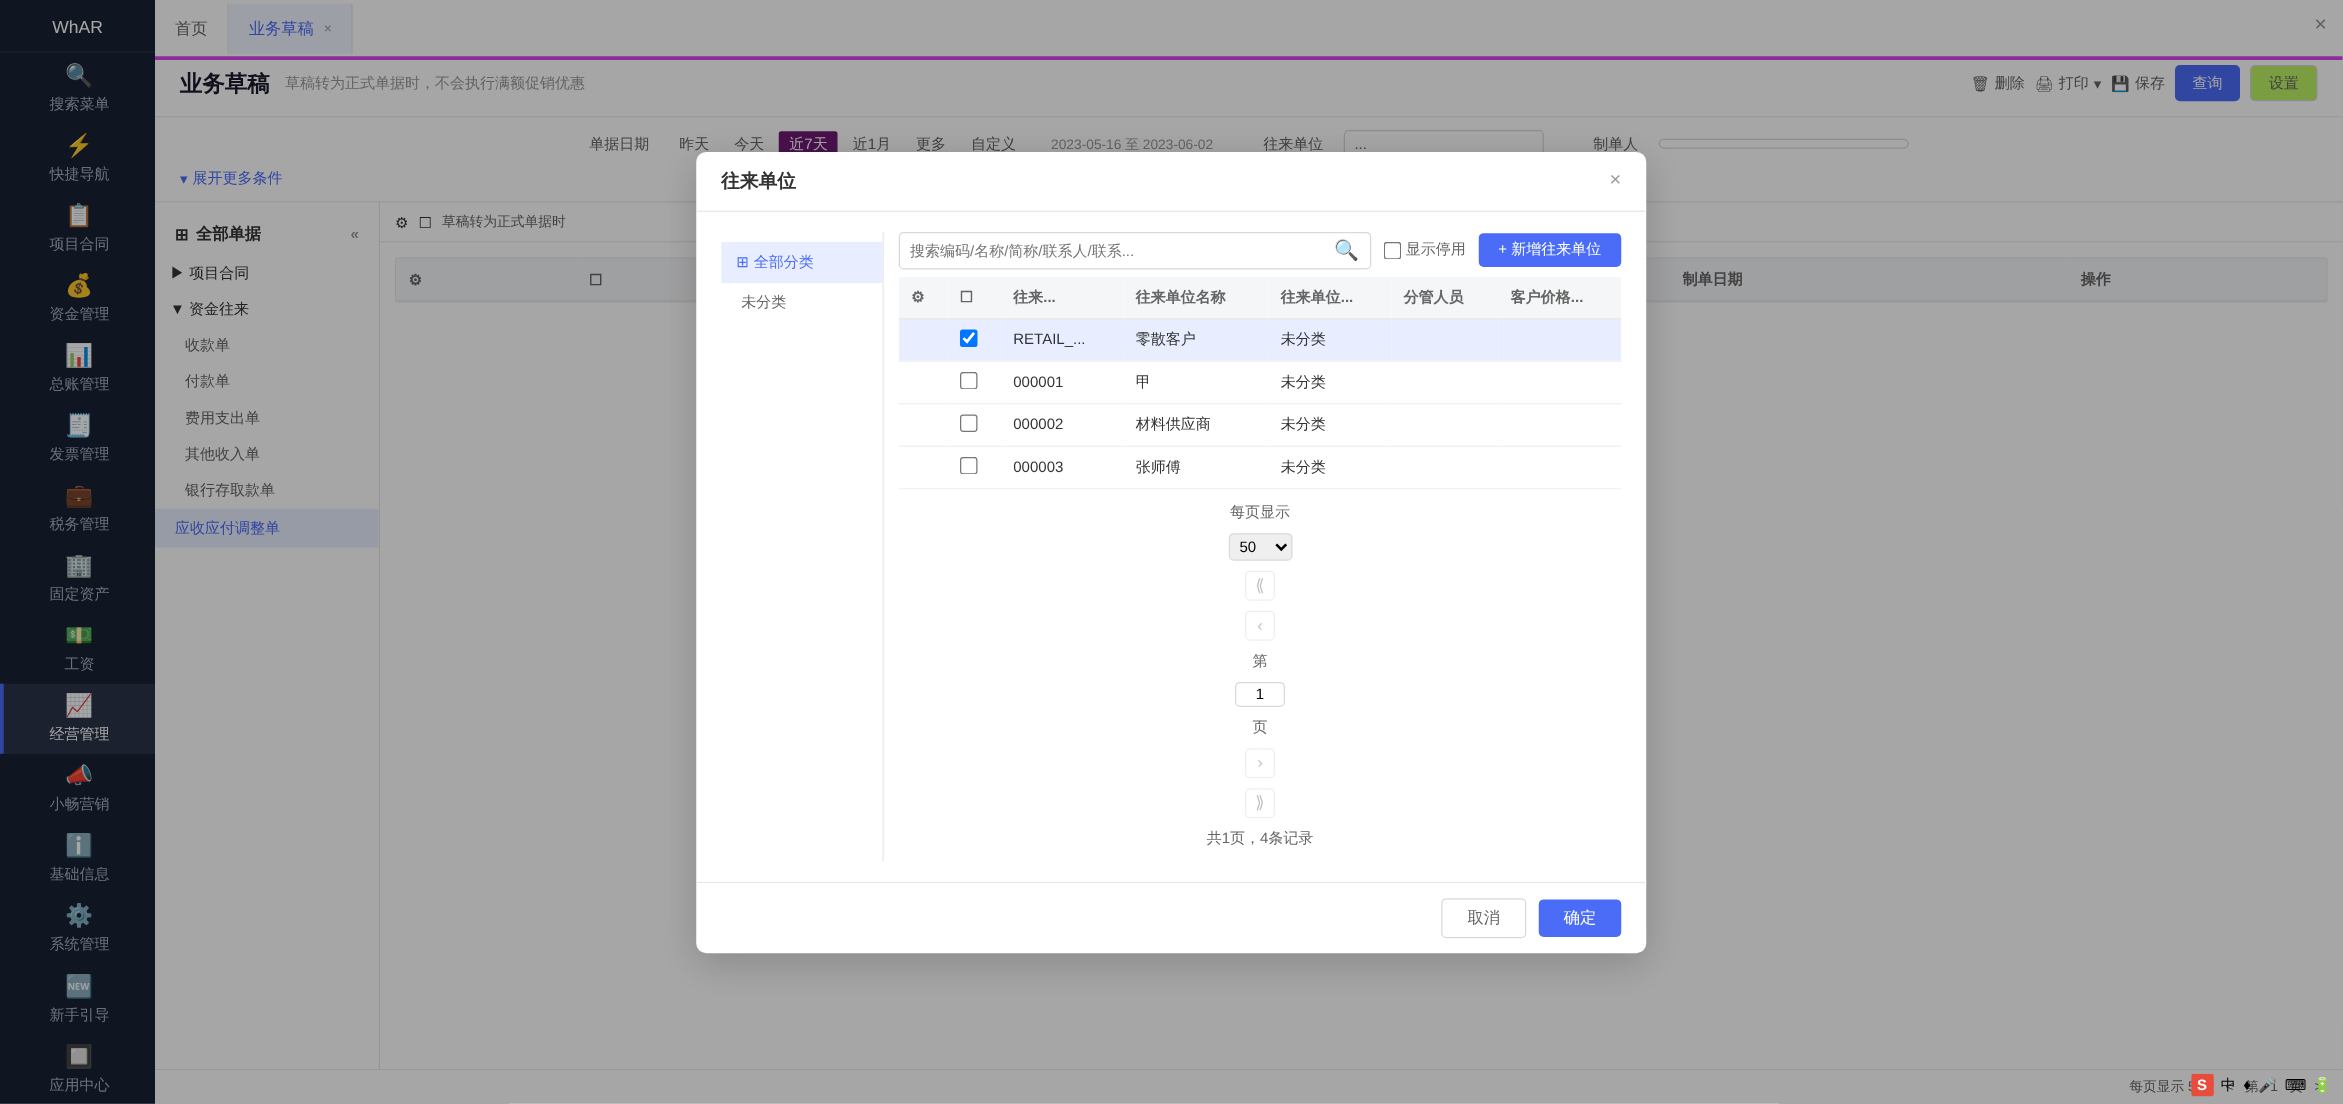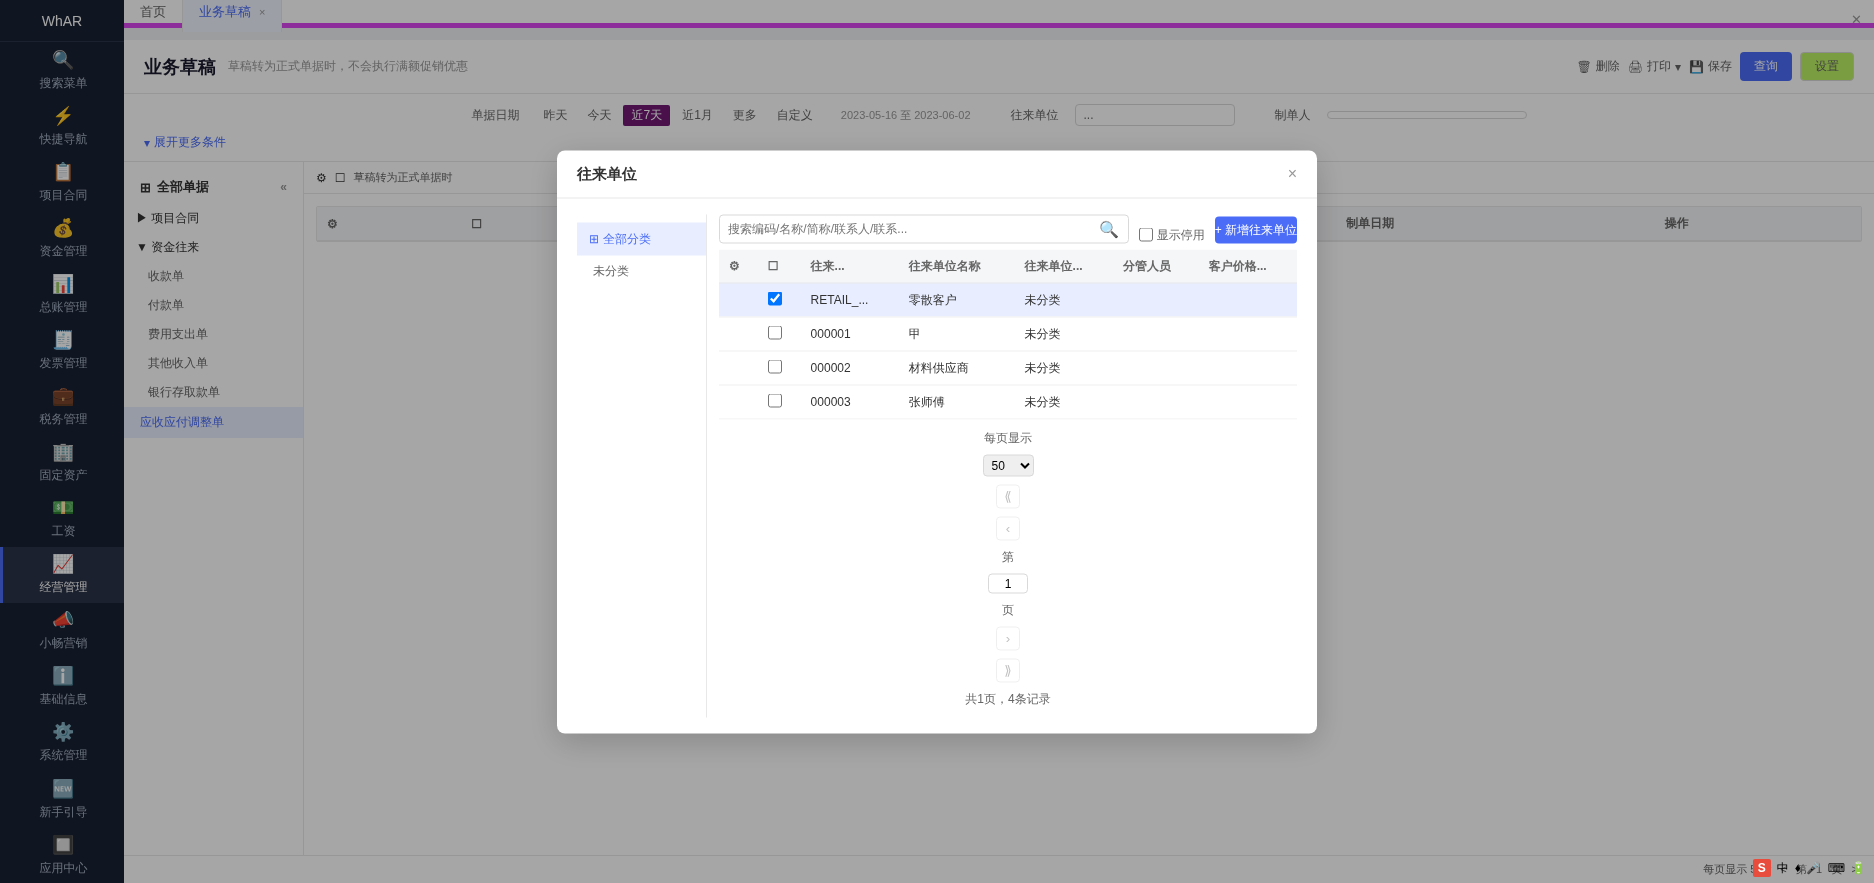--- a/index.html
+++ b/index.html
@@ -17,22 +17,22 @@
     .sidebar-item {
       display: flex; flex-direction: column; align-items: center; justify-content: center;
       height: 64px; color: #a0aec0; cursor: pointer; font-size: 12px; gap: 4px;
       border-left: 3px solid transparent;
     }
     .sidebar-item.active { color: #fff; background: #2a3347; border-left: 3px solid #4a6cf7; }
     .sidebar-item .icon { font-size: 18px; }
 
     
     .topbar {
-      position: fixed; left: 124px; top: 0; right: 0; height: 28px;
-      background: #fff; display: flex; align-items: center; border-bottom: 5px solid #d946ef;
+      position: fixed; left: 124px; top: 0; right: 0; height: 48px;
+      background: #fff; display: flex; align-items: center; border-bottom: 3px solid #d946ef;
       z-index: 9;
     }
     .tab {
       height: 40px; padding: 0 16px; display: flex; align-items: center;
       font-size: 13px; color: #666; cursor: pointer; border-right: 1px solid #e8e8e8;
     }
     .tab.active { color: #4a6cf7; background: #f0f4ff; }
     .tab .close { margin-left: 8px; color: #999; font-size: 11px; }
 
     
@@ -139,33 +139,33 @@
     .dialog-left-item {
       padding: 8px 12px; font-size: 12px; color: #4a6cf7; cursor: pointer;
       display: flex; align-items: center; gap: 4px;
     }
     .dialog-left-item.active { background: #e8eeff; }
     .dialog-left-sub { padding: 7px 16px; font-size: 12px; color: #666; cursor: pointer; }
     .dialog-right-panel { flex: 1; padding: 0 0 0 12px; }
 
     
     .search-bar {
-      display: flex; align-items: flex-end; gap: 10px; margin-bottom: 6px;
+      display: flex; align-items: center; gap: 10px; margin-bottom: 6px;
     }
     .search-input-wrap {
       display: flex; align-items: center; border: 1px solid #d9d9d9; border-radius: 4px;
       padding: 4px 8px; flex: 1; background: #fff;
     }
     .search-input-wrap input {
       border: none; outline: none; font-size: 12px; color: #666; flex: 1; background: transparent;
     }
     .show-disabled { display: flex; align-items: center; gap: 4px; font-size: 12px; color: #666; }
     .btn-add-partner {
       background: #4a6cf7; color: #fff; border: none; border-radius: 4px;
-      padding: 5px 0; font-size: 12px; cursor: pointer; white-space: nowrap;
+      padding: 5px 16px; font-size: 12px; cursor: pointer; white-space: nowrap;
     }
 
     
     .data-table { width: 100%; border-collapse: collapse; font-size: 12px; }
     .data-table th {
       background: #f5f6f8; padding: 8px 10px; text-align: left; color: #666;
       border-bottom: 1px solid #e8e8e8; white-space: nowrap;
     }
     .data-table td {
       padding: 8px 10px; border-bottom: 1px solid #f0f0f0; color: #333;
@@ -491,20 +491,24 @@
           <span>第</span>
           <input type="text" class="page-input" value="1" style="">
           <span>页</span>
           <button class="pagination-btn disabled">›</button>
           <button class="pagination-btn disabled">⟫</button>
           <span>共1页，4条记录</span>
         </div>
       </div>
     </div>
   </div>
+  <div class="dialog-footer">
+    <button class="btn-cancel">取消</button>
+    <button class="btn-confirm">确定</button>
+  </div>
 </div>
 
 <div style="position:fixed;bottom:0;right:0;left:124px;height:28px;background:#fff;border-top:1px solid #e8e8e8;display:flex;align-items:center;justify-content:flex-end;padding:0 16px;font-size:11px;color:#666;z-index:8;">
   <span>每页显示 50 ▾ &nbsp; &lt; &nbsp; 第 &nbsp; 1 &nbsp; 页 &nbsp; &gt;</span>
 </div>
 
 <div style="position:fixed;bottom:6px;right:8px;display:flex;align-items:center;gap:6px;z-index:200;font-size:12px;">
   <span style="background:#e74c3c;color:#fff;font-weight:700;padding:2px 5px;border-radius:2px;font-size:12px;">S</span>
   <span>中</span>
   <span>♦</span>

